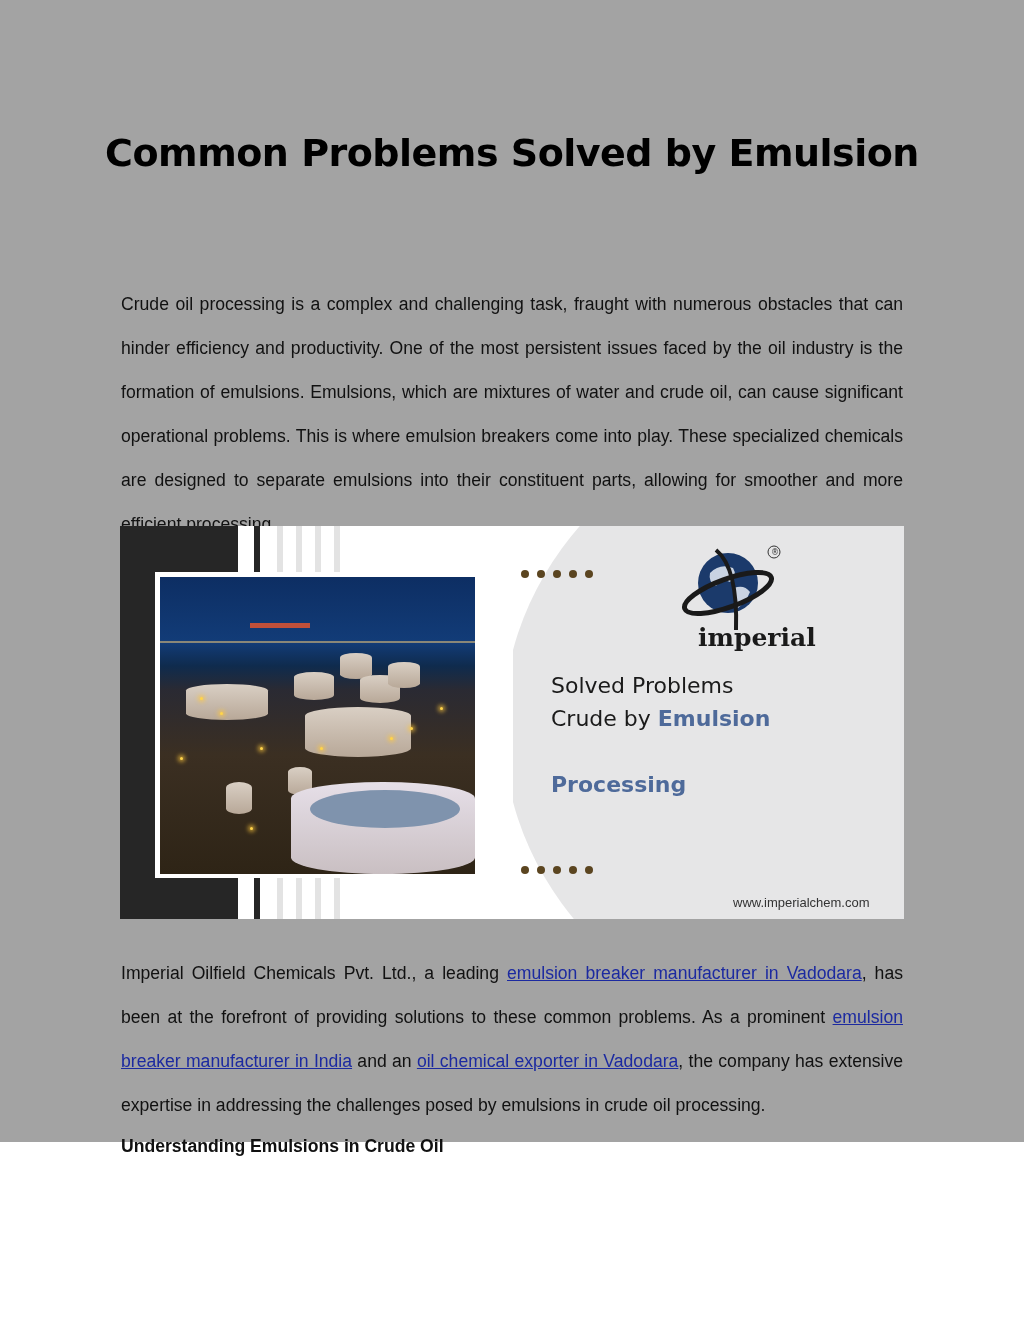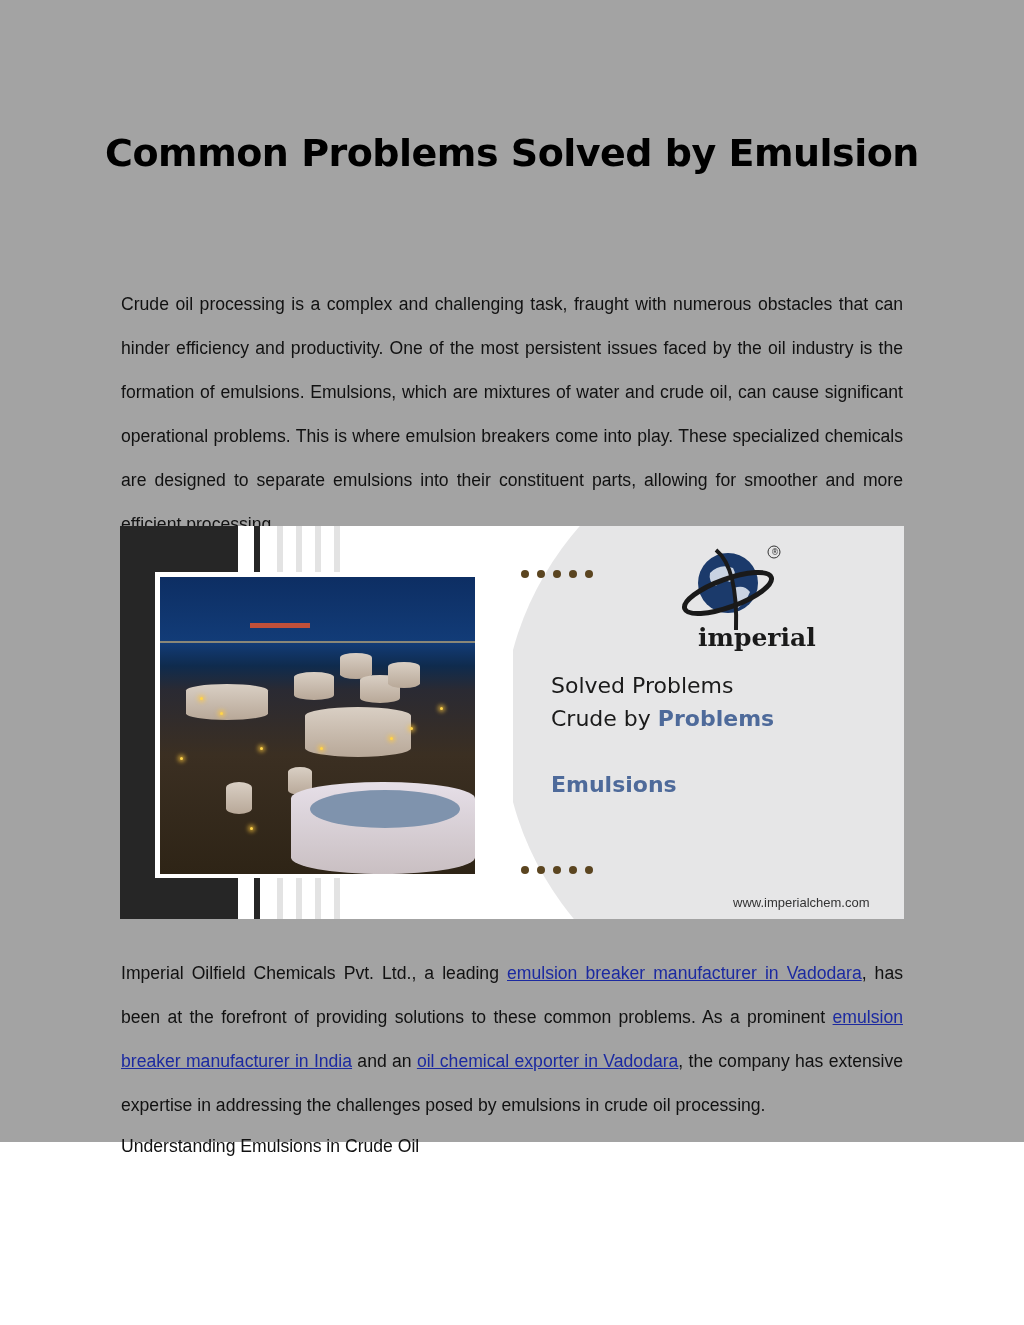--- a/index.html
+++ b/index.html
@@ -7,21 +7,21 @@
          font-family:"Liberation Sans", "DejaVu Sans", sans-serif; color:#000; }
   .page { position:absolute; left:0; top:0; width:1024px; height:1142px; background:#a3a3a3; }
   .title { position:absolute; left:80px; top:120px; width:864px; text-align:center;
            font-family:"DejaVu Sans", sans-serif; font-weight:bold; font-size:38px; line-height:66px;
            letter-spacing:-0.5px; color:#000; margin:0; }
   .para { position:absolute; left:121px; width:782px; font-size:17.6px; line-height:44px;
           text-align:justify; color:#111; margin:0; }
   .para a { color:#1c2aa0; }
   #intro { top:282px; }
   #para2 { top:951px; }
-  .heading { position:absolute; left:121px; top:1136px; font-weight:normal; font-size:17.6px; color:#111; margin:0; }
+  .heading { position:absolute; left:121px; top:1136px; font-weight:bold; font-size:17.6px; color:#111; margin:0; }
 
   
   .banner { position:absolute; left:120px; top:526px; width:784px; height:393px; overflow:hidden; background:#fff; }
   .banner .darkbar { position:absolute; left:0; top:0; width:118px; height:393px; background:#262626; }
   .banner .stripe { position:absolute; top:0; height:393px; width:6px; }
   .banner .photo-frame { position:absolute; left:35px; top:46px; width:324px; height:306px; background:#fff; }
   .banner .photo { position:absolute; left:40px; top:51px; width:315px; height:297px; overflow:hidden;
                    background:linear-gradient(180deg,#0d2e63 0%,#123c78 22%,#0f2b4d 30%,#2a2a33 38%,#3b2f22 60%,#2e2416 100%); }
   .banner .right { position:absolute; left:393px; top:0; width:391px; height:393px; background:#fff; overflow:hidden; }
   .banner .circle { position:absolute; left:-10px; top:-120px; width:700px; height:640px; border-radius:50%; background:#e6e6e7; }
@@ -102,23 +102,23 @@
         <path d="M56 50 Q66 46 72 54 Q68 64 60 70 Q54 60 56 50Z" fill="#c9d3e2"></path>
         <ellipse cx="50" cy="55" rx="46" ry="14" fill="none" stroke="#1a1a1a" stroke-width="5" transform="rotate(-20 50 55)"></ellipse>
         <path d="M38 12 Q60 30 58 92" fill="none" stroke="#1a1a1a" stroke-width="4"></path>
         <circle cx="96" cy="14" r="6" fill="none" stroke="#333" stroke-width="1"></circle>
         <text x="93" y="17" font-size="8" fill="#333" font-family="DejaVu Sans, sans-serif">®</text>
       </svg>
       <div class="logo-word">imperial</div>
 
       <div class="btitle">
         <span>Solved Problems</span><br>
-        <span>Crude by </span><span class="hl">Problems</span><br>
+        <span>Crude by </span><span class="hl">Emulsion</span><br>
         <br>
-        <span class="hl">Emulsions</span>
+        <span class="hl">Processing</span>
       </div>
       <div class="url">www.imperialchem.com</div>
     </div>
   </div>
 
   <p class="para" id="para2">
     <span>Imperial Oilfield Chemicals Pvt. Ltd., a leading </span><a href="#">emulsion breaker manufacturer in Vadodara</a><span>, has been at the forefront of providing solutions to these common problems. As a prominent </span><a href="#">emulsion breaker manufacturer in India</a><span> and an </span><a href="#">oil chemical exporter in Vadodara</a><span>, the company has extensive expertise in addressing the challenges posed by emulsions in crude oil processing.</span>
   </p>
 
   <h2 class="heading">Understanding Emulsions in Crude Oil</h2>

